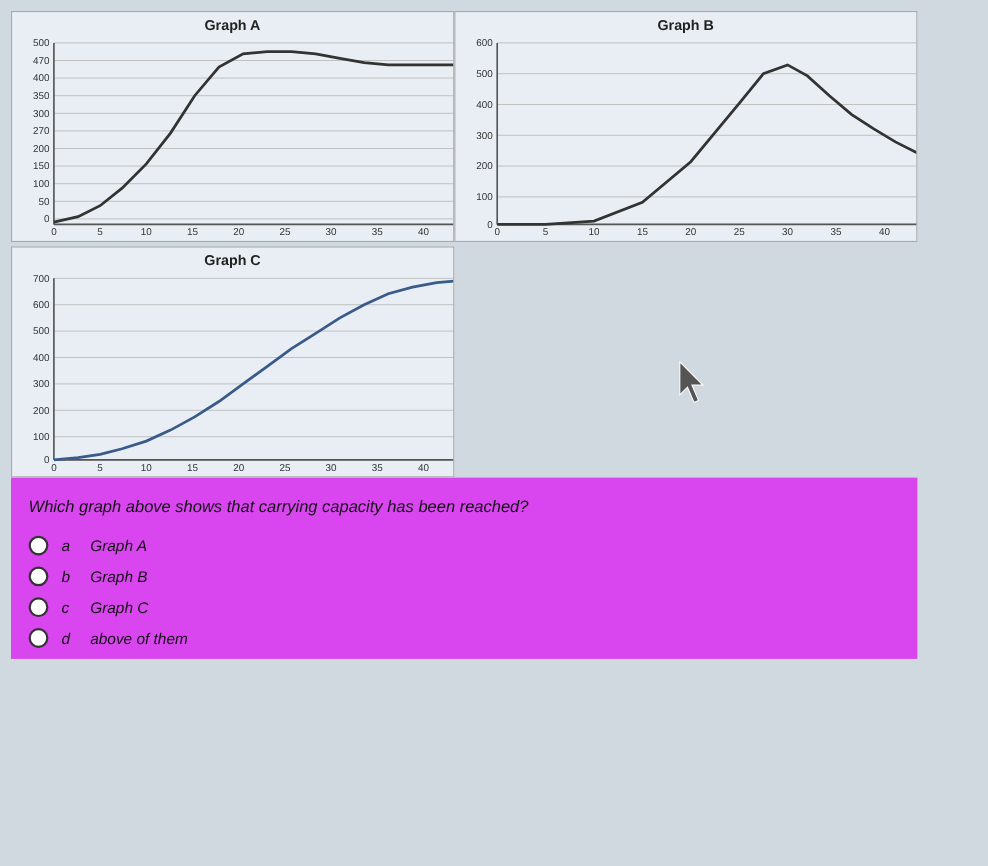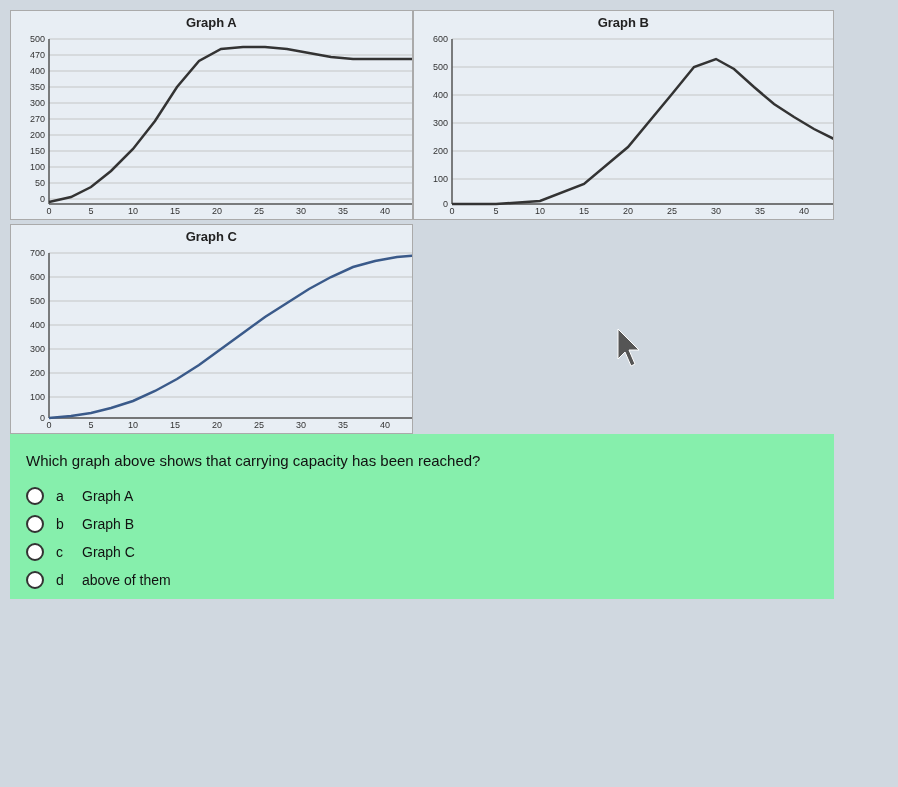--- a/index.html
+++ b/index.html
@@ -38,22 +38,23 @@
       height: 210px;
     }
     .graph-title {
       text-align: center;
       font-size: 13px;
       font-weight: bold;
       padding-top: 4px;
       color: #222;
     }
     .question-area {
-      background: #86efac;
+      background: #d946ef;
       padding: 18px 16px 10px 16px;
+      font-style: italic;
     }
     .question-text {
       font-size: 15px;
       color: #111;
       margin-bottom: 18px;
       font-weight: 500;
     }
     .options {
       display: flex;
       flex-direction: column;

